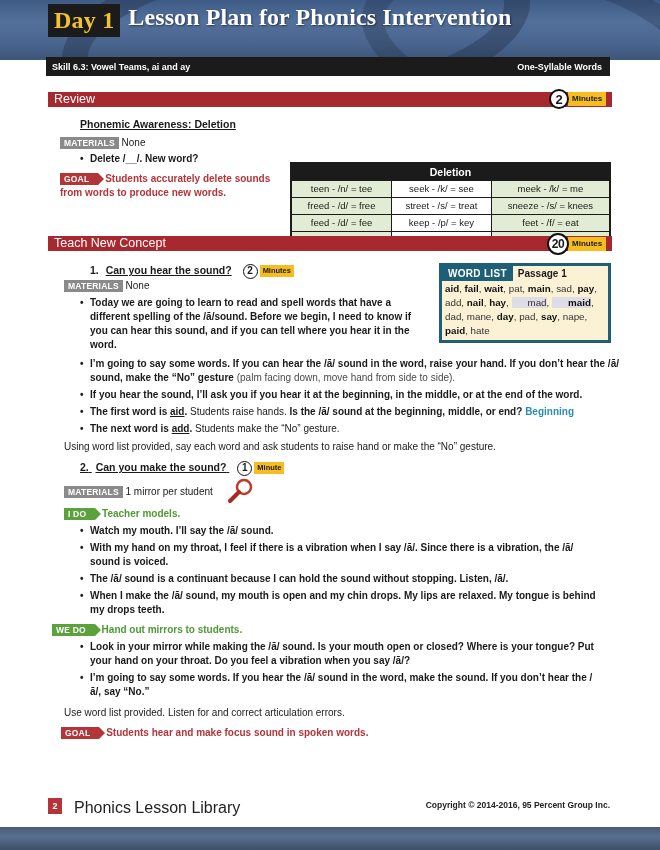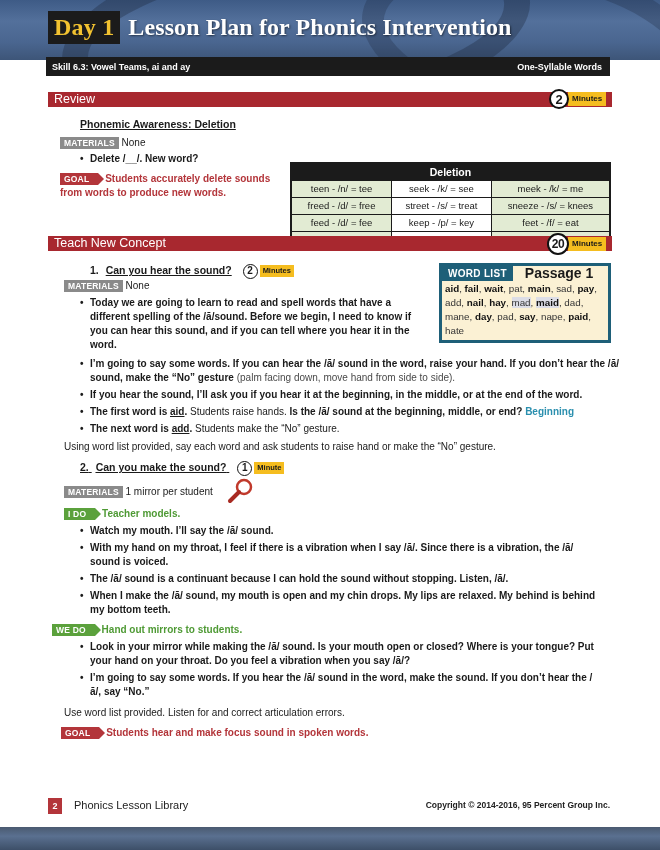--- a/index.html
+++ b/index.html
@@ -13,21 +13,21 @@
     overflow: hidden;
   }
   .hdr-bg::before {
     content: ""; position: absolute; left: 60px; top: -60px; width: 420px; height: 130px;
     border: 26px solid rgba(30,40,60,0.35); border-radius: 50%; transform: rotate(-8deg);
   }
   .hdr-bg::after {
     content: ""; position: absolute; left: 360px; top: -40px; width: 300px; height: 120px;
     border: 22px solid rgba(30,40,60,0.28); border-radius: 50%; transform: rotate(10deg);
   }
-  .title-row { position: absolute; left: 48px; top: 11px; height: 33px; display: flex; align-items: center; z-index: 2; }
+  .title-row { position: absolute; left: 48px; top: 4px; height: 33px; display: flex; align-items: flex-start; z-index: 2; }
   .day-badge {
     background: #1b1b1b; color: #f2c230; font-family: "Liberation Serif", serif; font-weight: bold;
     font-size: 24px; height: 33px; line-height: 33px; padding: 0 6px 0 6px; letter-spacing: 0.2px;
   }
   .title-text {
     color: #ffffff; font-family: "Liberation Serif", serif; font-weight: bold; font-size: 24px;
     margin-left: 8px; text-shadow: 1px 1px 2px rgba(0,0,0,0.5); letter-spacing: 0.1px;
   }
   .skill-bar {
     position: absolute; left: 46px; top: 57px; width: 564px; height: 19px; background: #1b1b1b;
@@ -92,28 +92,28 @@
   .del-table td.g { background: #e2ebd3; }
   .del-table td.w { background: #ffffff; }
 
   
   .wordlist {
     position: absolute; left: 439px; top: 263px; width: 172px; height: 80px; border: 3px solid #1e5f78;
     background: #fbf1d4;
   }
   .wl-head { display: flex; height: 15px; }
   .wl-tab { background: #1e5f78; color: #fff; font-size: 10px; font-weight: bold; padding: 0 6px; line-height: 15px; letter-spacing: 0.3px; }
-  .wl-pass { font-size: 14px; font-weight: bold; padding-left: 12px; line-height: 15px; background: #fbf1d4; }
+  .wl-pass { font-size: 10px; font-weight: bold; padding-left: 5px; line-height: 15px; background: #fbf1d4; }
   .wl-body { font-size: 9.8px; line-height: 14px; padding: 1px 4px 0 3px; color: #333; }
   .wl-body .bw { font-weight: bold; color: #111; }
-  .wl-body .hl { background: #dcdde6; }
+  .wl-body .hl { background: #dcdde6; padding-left: 16px; }
 
   
   .foot-num { position: absolute; left: 48px; top: 798px; width: 14px; height: 16px; background: #b3353a; color: #fff; font-size: 9px; font-weight: bold; text-align: center; line-height: 16px; }
-  .foot-lib { position: absolute; left: 74px; top: 799px; font-size: 11px; color: #222; }
+  .foot-lib { position: absolute; left: 74px; top: 799px; font-size: 16px; color: #222; }
   .foot-copy { position: absolute; right: 50px; top: 800px; font-size: 8.5px; font-weight: bold; color: #222; }
   .foot-band { position: absolute; left: 0; top: 827px; width: 660px; height: 23px; background: linear-gradient(180deg, #4a5a70 0%, #5a7090 40%, #3d4f68 100%); }
 
   .mirror-icon { position: absolute; left: 226px; top: 478px; }
 </style>
 </head>
 <body>
 
 <div class="hdr-bg"></div>
 <div class="title-row">
@@ -233,21 +233,21 @@
 </svg>
 
 <div class="abs txt" style="left:64px; top:507px;">
   <span class="tag green">I DO</span>
   <span class="green-txt" style="margin-left:4px;">Teacher models.</span>
 </div>
 <ul class="bul abs" style="left:80px; top:524px; width:520px;">
   <li>Watch my mouth. I’ll say the /ā/ sound.</li>
   <li>With my hand on my throat, I feel if there is a vibration when I say /ā/. Since there is a vibration, the /ā/ sound is voiced.</li>
   <li>The /ā/ sound is a continuant because I can hold the sound without stopping. Listen, /ā/.</li>
-  <li>When I make the /ā/ sound, my mouth is open and my chin drops. My lips are relaxed. My behind is behind my bottom teeth.</li>
+  <li>When I make the /ā/ sound, my mouth is open and my chin drops. My lips are relaxed. My tongue is behind my drops teeth.</li>
 </ul>
 
 <div class="abs txt" style="left:52px; top:623px;">
   <span class="tag green">WE DO</span>
   <span class="green-txt" style="margin-left:4px;">Hand out mirrors to students.</span>
 </div>
 <ul class="bul abs" style="left:80px; top:640px; width:520px;">
   <li>Look in your mirror while making the /ā/ sound. Is your mouth open or closed? Where is your tongue? Put your hand on your throat. Do you feel a vibration when you say /ā/?</li>
   <li>I’m going to say some words. If you hear the /ā/ sound in the word, make the sound. If you don’t hear the /ā/, say “No.”</li>
 </ul>

